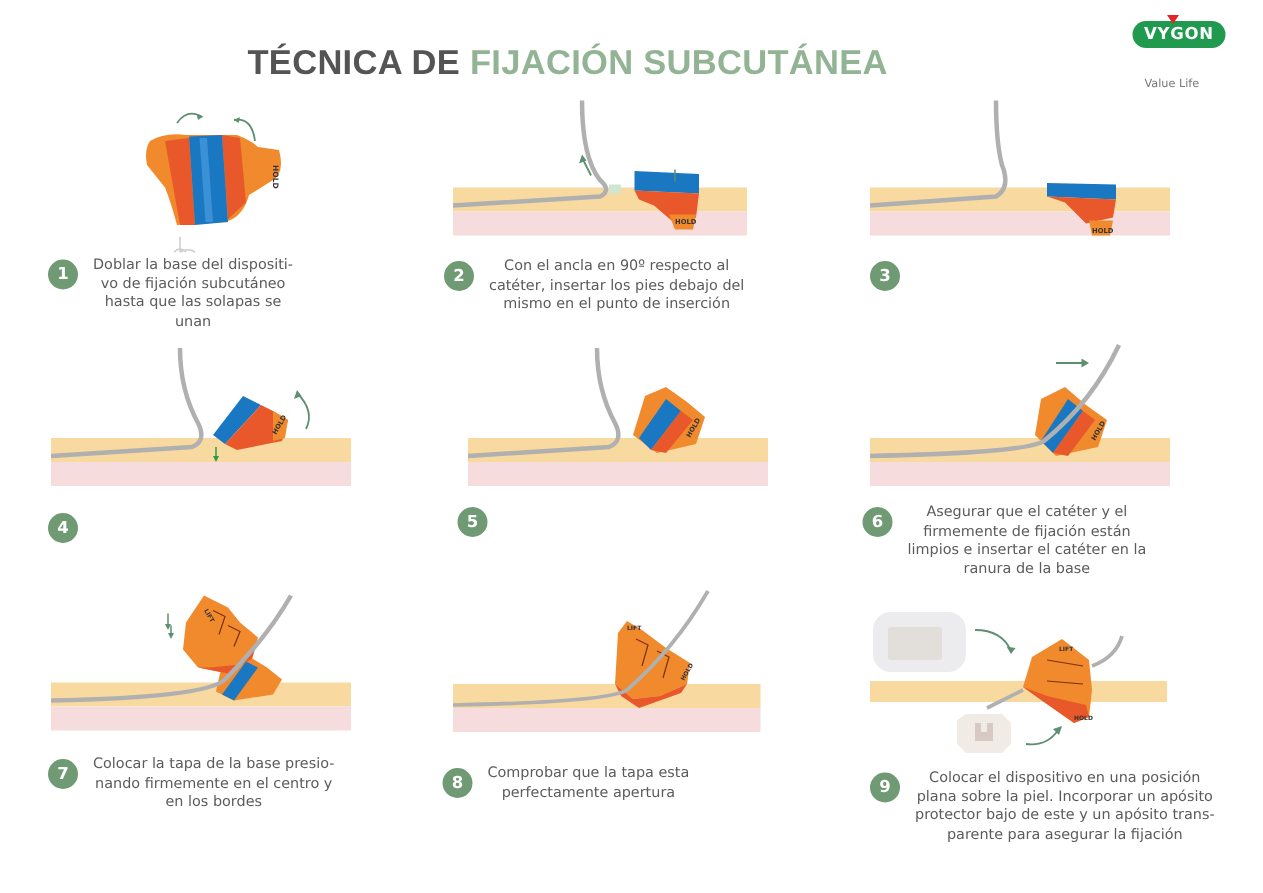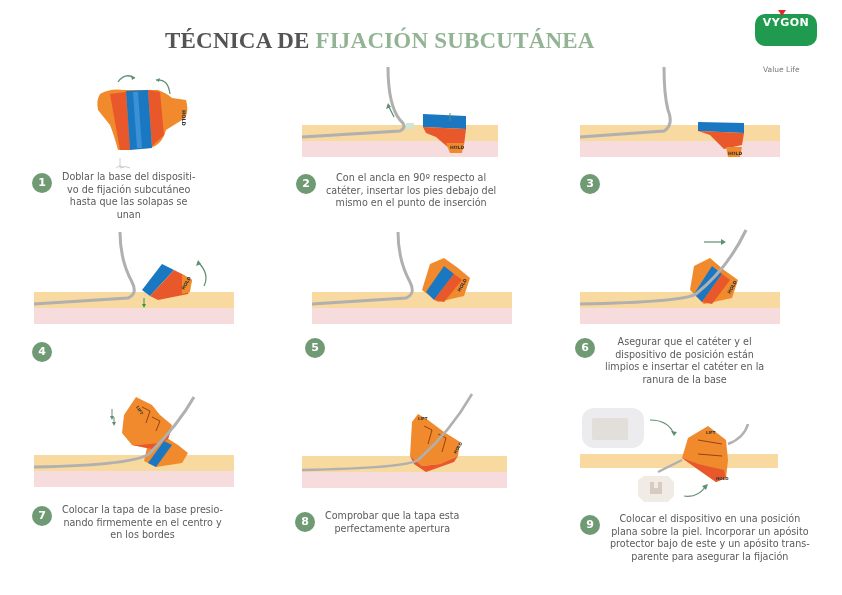--- a/index.html
+++ b/index.html
@@ -1,21 +1,21 @@
 <!DOCTYPE html>
 <html><head>
 <meta charset="utf-8">
 <style>
   html, body { margin:0; padding:0; background:#ffffff; }
   body { width:842px; height:595px; position:relative; overflow:hidden; font-family:"DejaVu Sans", sans-serif; color:#5a5a5a; }
-  .title { position:absolute; left:165px; top:28px; font-family:Liberation Serif, serif; font-weight:bold; font-size:23px; letter-spacing:0.2px; white-space:nowrap; }
+  .title { position:absolute; left:165px; top:28px; font-family:Liberation Sans, sans-serif; font-weight:bold; font-size:23px; letter-spacing:0.2px; white-space:nowrap; }
   .title .dark { color:#545454; }
   .title .green { color:#93b494; }
   .logo { position:absolute; left:755px; top:14px; width:70px; }
-  .logo .pill { width:62px; height:32px; background:#1f9a4e; border-radius:10px; color:#fff; font-weight:bold; font-size:11px; text-align:center; line-height:18px; letter-spacing:0.5px; position:relative; font-family:"DejaVu Sans", sans-serif; }
+  .logo .pill { width:62px; height:18px; background:#1f9a4e; border-radius:10px; color:#fff; font-weight:bold; font-size:11px; text-align:center; line-height:18px; letter-spacing:0.5px; position:relative; font-family:"DejaVu Sans", sans-serif; }
   .logo .tri { position:absolute; left:23px; top:-4px; width:0; height:0; border-left:4px solid transparent; border-right:4px solid transparent; border-top:6px solid #e2262b; }
   .logo .tag { font-size:7.5px; color:#777; margin-left:8px; margin-top:19px; font-family:"DejaVu Sans", sans-serif; }
   .illus { position:absolute; }
   .caption { position:absolute; display:flex; align-items:flex-start; }
   .num { width:20px; height:20px; border-radius:50%; background:#6f9a74; color:#fff; font-weight:bold; font-size:11px; text-align:center; line-height:20px; flex:0 0 20px; margin-top:2px; font-family:"DejaVu Sans", sans-serif; }
   .txt { margin-left:10px; font-size:9.6px; line-height:12.5px; color:#5b5b5b; white-space:pre-line; font-family:"DejaVu Sans", sans-serif;text-align:center; }
   svg { display:block; }
 </style>
 </head>
 <body>
@@ -135,21 +135,21 @@
     <path d="M112 62 L116 38 L132 30 L146 42 L160 52 L154 70 L126 76 Z" fill="#f08a2c"></path>
     <path d="M116 66 L134 38 L144 46 L124 74 Z" fill="#1a78c2"></path>
     <path d="M124 74 L144 46 L152 52 L134 76 Z" fill="#e8582a"></path>
     <path d="M168 2 Q150 40 118 66 Q106 74 2 76" fill="none" stroke="#b0b0b0" stroke-width="3"></path>
     <text x="152" y="66" font-size="4.5" fill="#333" font-family="DejaVu Sans, sans-serif" font-weight="bold" transform="rotate(-60 152 66)">HOLD</text>
   </svg>
 </div>
 <div class="caption" style="left:575px;top:336px;">
   <div class="num">6</div>
   <div class="txt">Asegurar que el catéter y el
-dispositivo de posición están
+firmemente de fijación están
 limpios e insertar el catéter en la
 ranura de la base</div>
 </div>
 
 <div class="illus" style="left:32px;top:395px;">
   <svg width="205" height="100" viewBox="0 0 205 100">
     <rect x="2" y="60" width="200" height="16" fill="#f8d9a0"></rect>
     <rect x="2" y="76" width="200" height="16" fill="#f6dcdc"></rect>
     <path d="M112 66 L116 48 L130 40 L146 50 L156 58 L150 68 L124 72 Z" fill="#f08a2c"></path>
     <path d="M116 68 L132 46 L140 50 L124 72 Z" fill="#1a78c2"></path>

